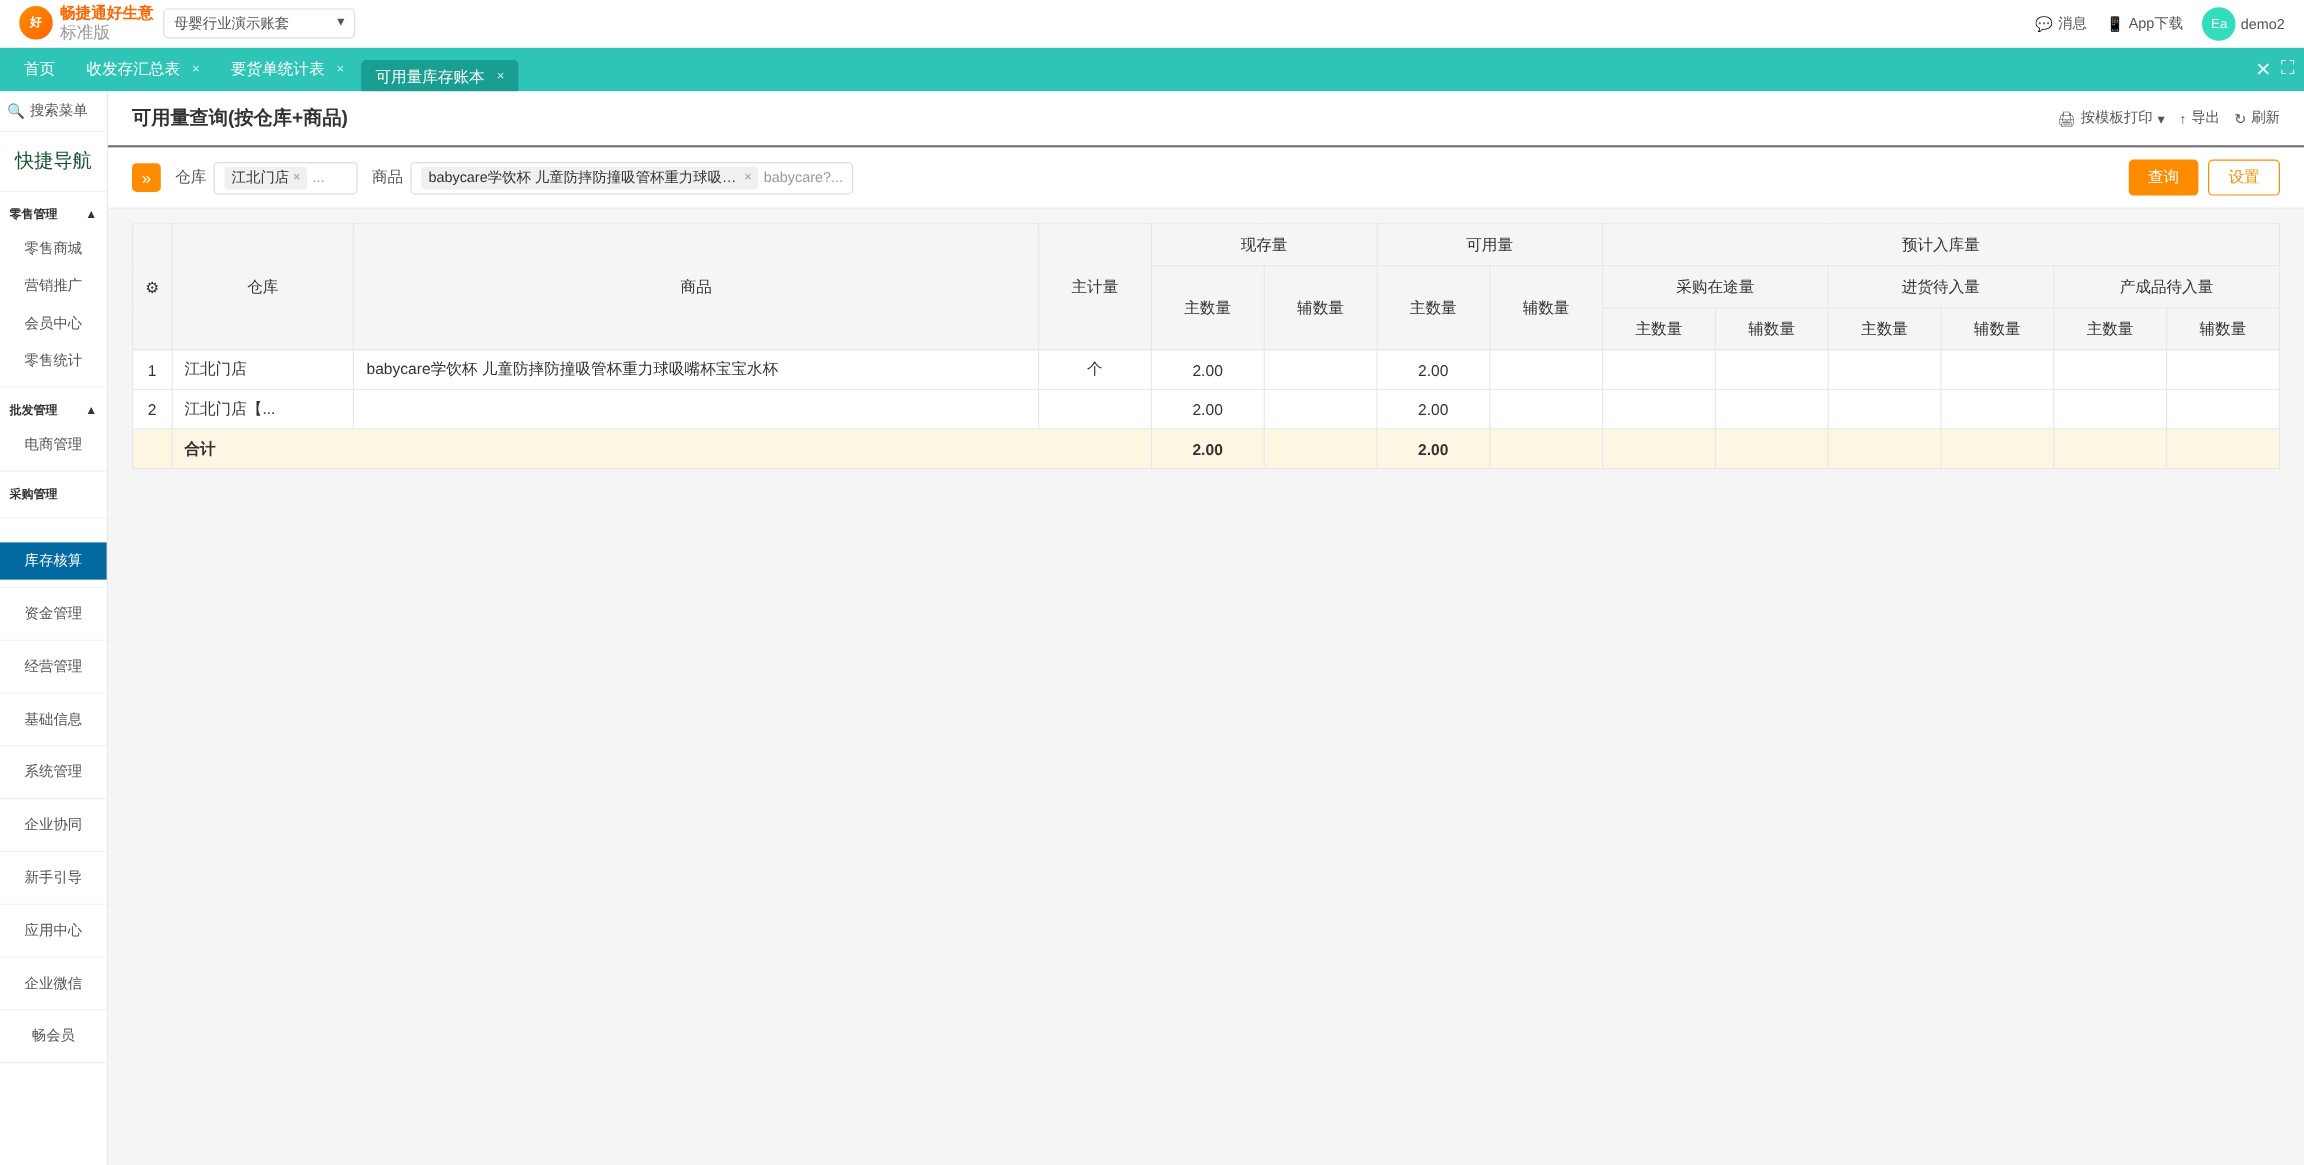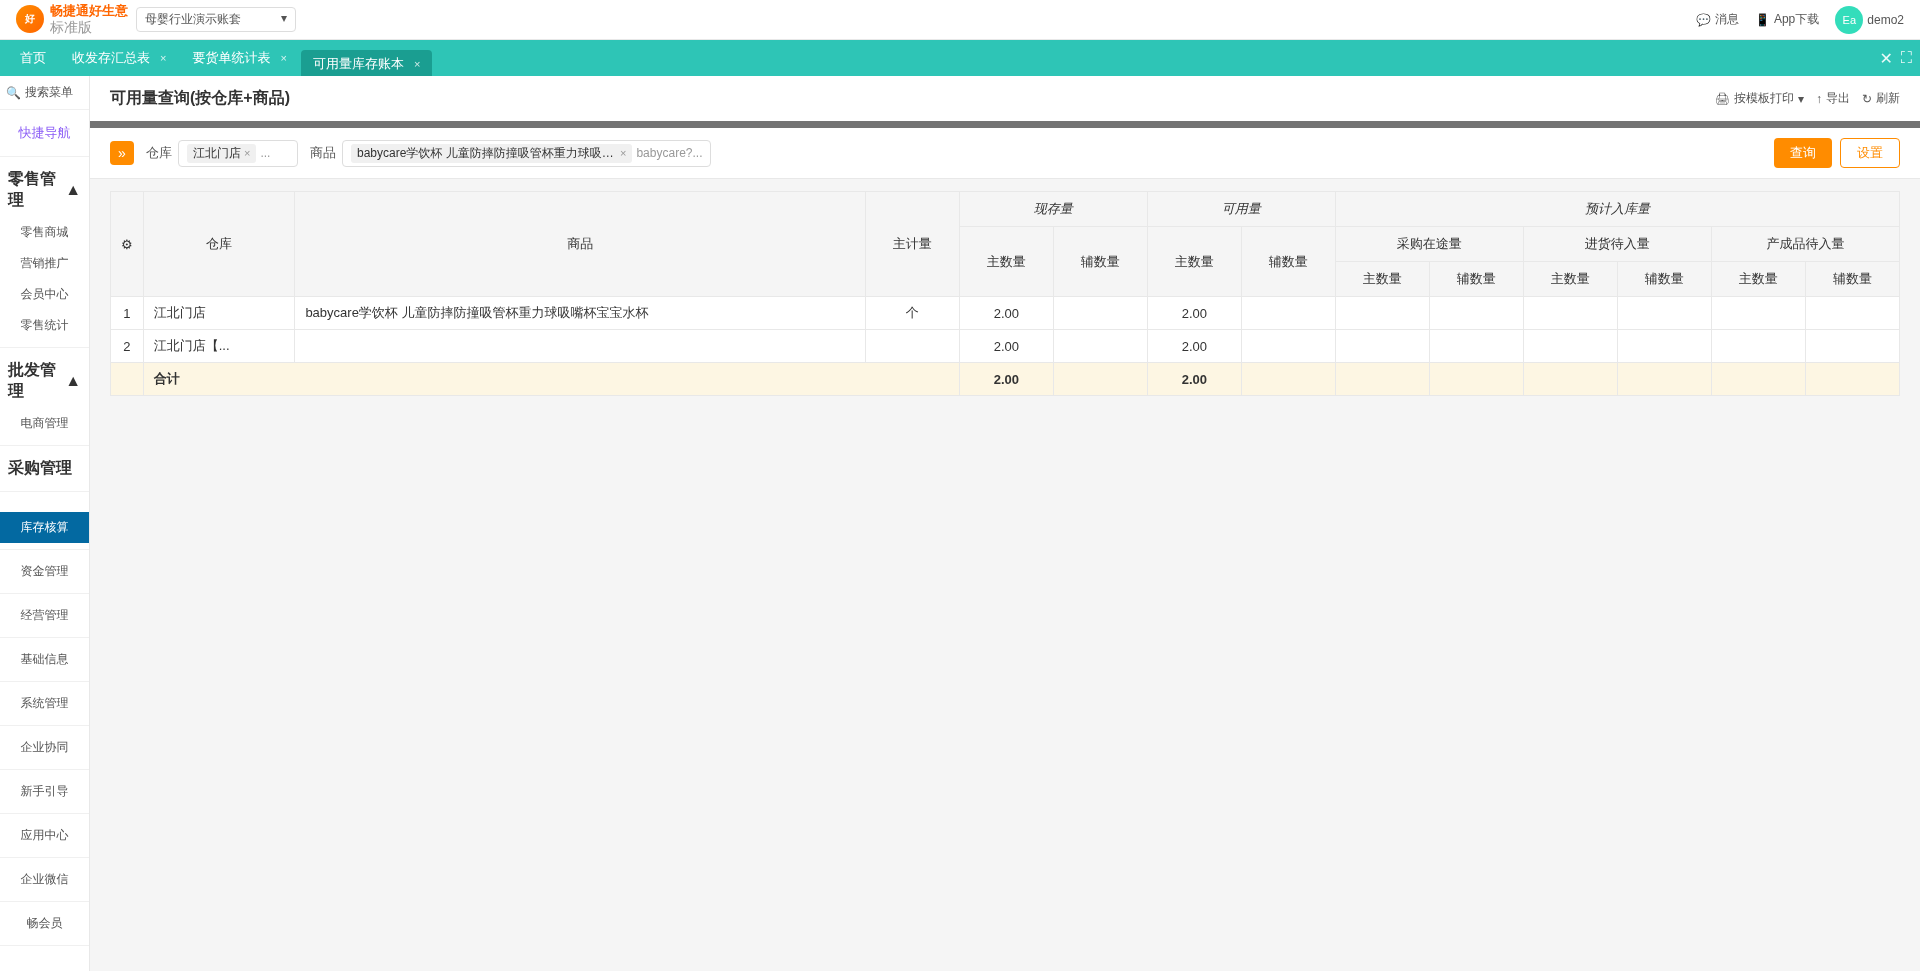--- a/index.html
+++ b/index.html
@@ -88,33 +88,33 @@
       font-size: 12px;
     }
     .sidebar-nav {
       padding: 6px 0;
       border-bottom: 1px solid #f0f0f0;
     }
     .sidebar-nav-item {
       padding: 8px 8px;
       text-align: center;
       cursor: pointer;
-      font-size: 13px;
-      color: #8b5cf6;
+      font-size: 16px;
+      color: #14532d;
       display: flex;
       align-items: center;
       justify-content: center;
     }
     .sidebar-section {
       padding: 6px 0;
       border-bottom: 1px solid #f0f0f0;
     }
     .sidebar-section-header {
       padding: 6px 8px;
-      font-size: 16px;
+      font-size: 10px;
       color: #333;
       font-weight: bold;
       display: flex;
       align-items: center;
       justify-content: space-between;
       cursor: pointer;
     }
     .sidebar-item {
       padding: 7px 8px;
       text-align: center;
@@ -132,21 +132,21 @@
     .content-area {
       flex: 1;
       display: flex;
       flex-direction: column;
       overflow: hidden;
       background: #f5f5f5;
     }
     .page-header {
       background: #fff;
       padding: 12px 20px 0 20px;
-      border-bottom: 7px solid #737373;
+      border-bottom: 2px solid #737373;
       display: flex;
       align-items: center;
       justify-content: space-between;
       flex-shrink: 0;
     }
     .page-title {
       font-size: 16px;
       font-weight: bold;
       color: #333;
       padding-bottom: 12px;
@@ -264,21 +264,21 @@
       white-space: nowrap;
     }
     .data-table td {
       border: 1px solid #e8e8e8;
       padding: 7px 10px;
       text-align: center;
       color: #333;
     }
     .data-table td.text-left { text-align: left; }
     .data-table .settings-col { width: 32px; }
-    .col-group-header { background: #f0f0f0; font-style: italic; }
+    .col-group-header { background: #f0f0f0; }
     .footer-row td {
       background: #fdf6e3;
       font-weight: bold;
     }
 
     
     .table-container::-webkit-scrollbar { width: 6px; height: 6px; }
     .table-container::-webkit-scrollbar-thumb { background: #ccc; border-radius: 3px; }
   </style>
 </head>

